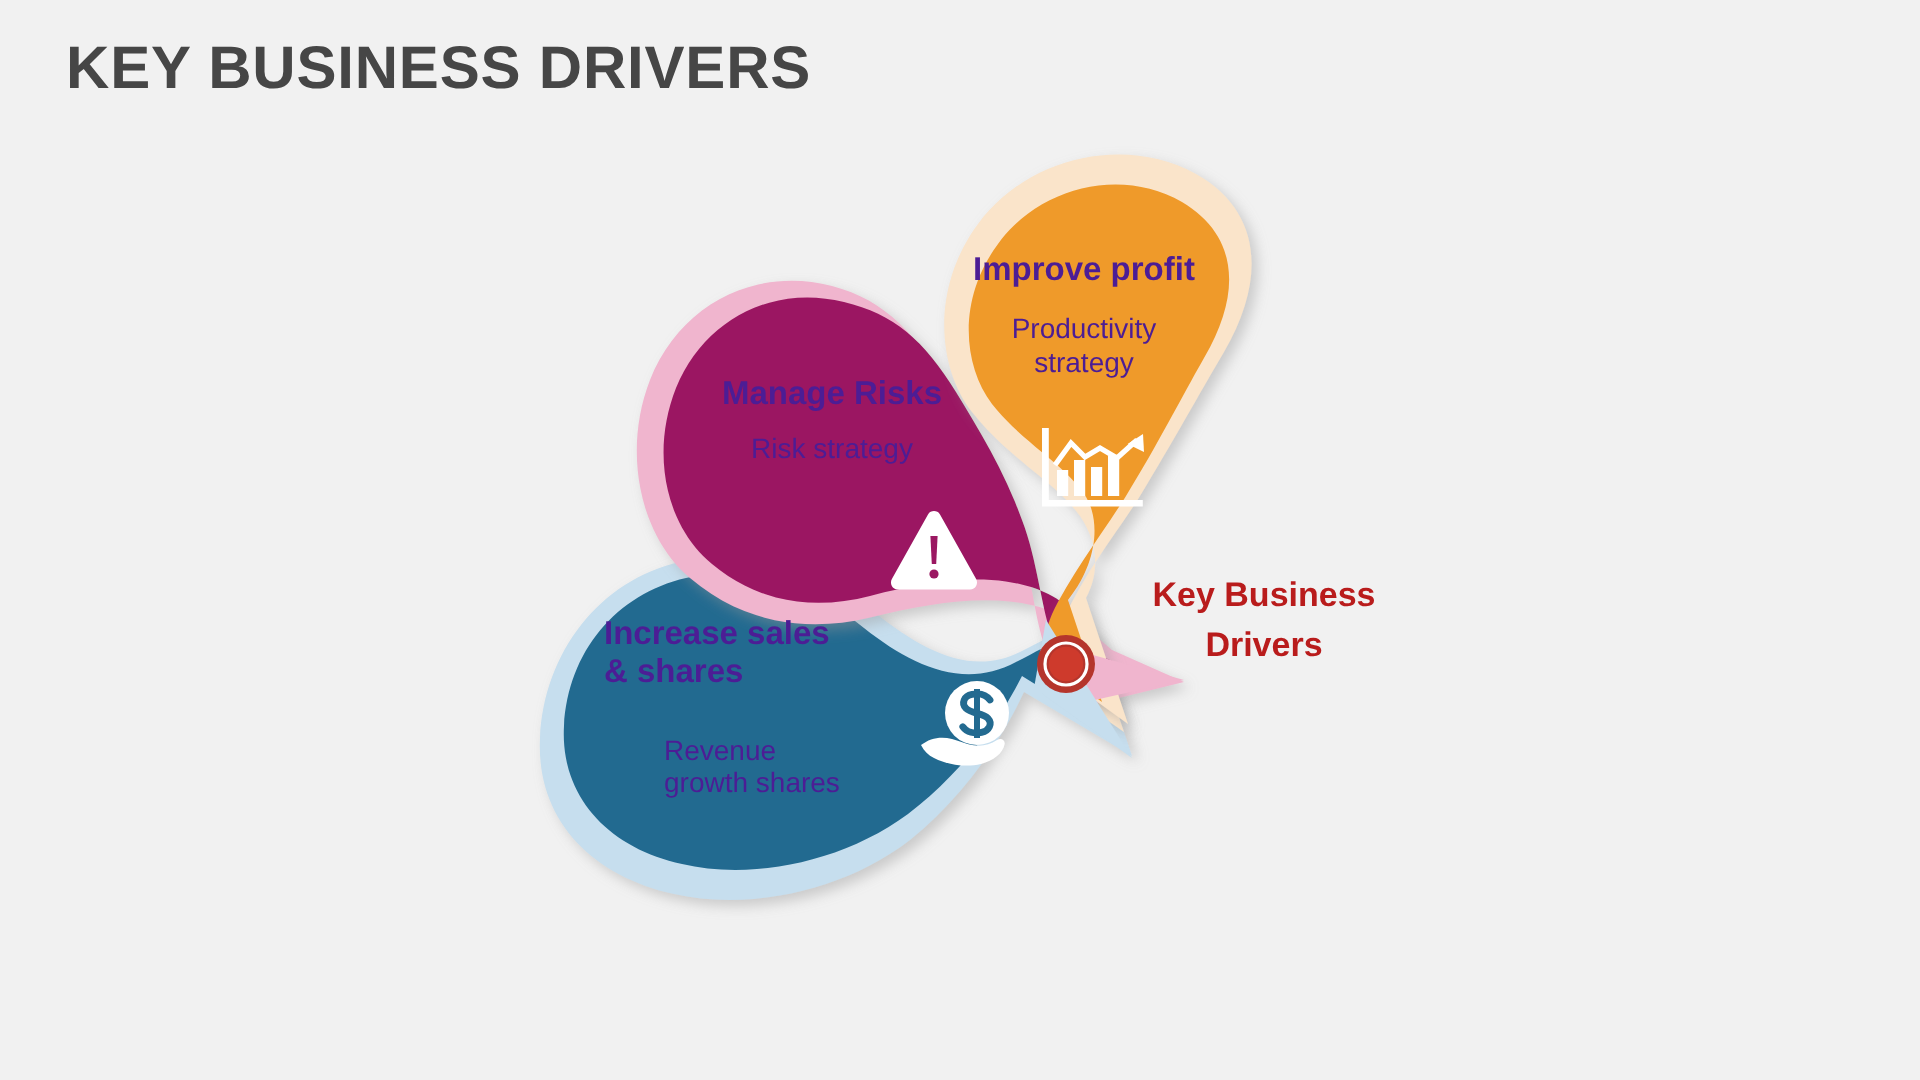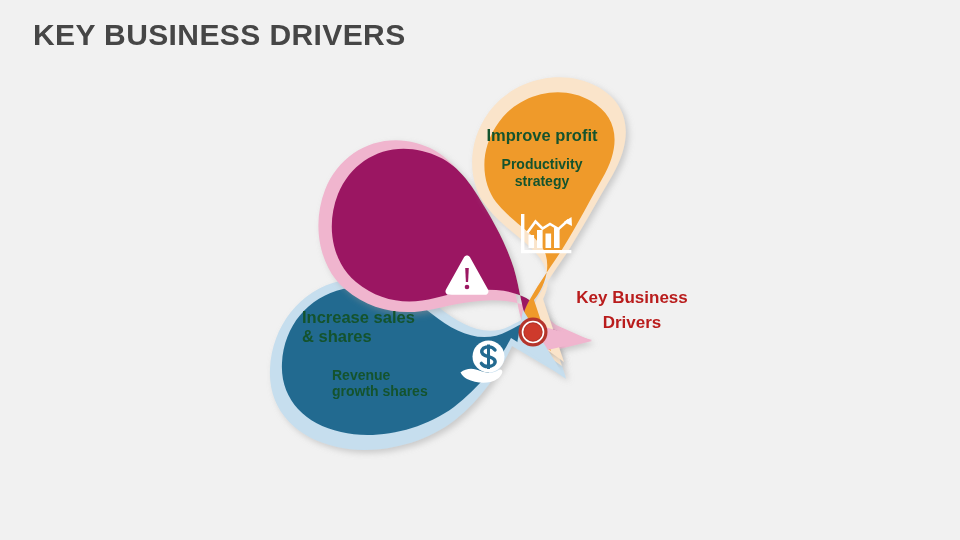--- a/index.html
+++ b/index.html
@@ -34,33 +34,33 @@
   #diagram {
     position: absolute;
     left: 0;
     top: 0;
     width: 960px;
     height: 540px;
   }
   .petal-label {
     position: absolute;
     text-align: center;
-    color: #14532d;
+    color: #4c1d95;
     line-height: 1.18;
     pointer-events: none;
   }
   .petal-title {
     font-size: 16.5px;
     font-weight: bold;
     margin-bottom: 8px;
     white-space: pre-line;
   }
   .petal-sub {
     font-size: 14px;
-    font-weight: bold;
+    font-weight: normal;
     white-space: pre-line;
   }
   
   #label-improve-profit {
     left: 468px;
     top: 126px;
     width: 148px;
   }
   #label-improve-profit .petal-sub { margin-top: 11px; }
   
@@ -244,20 +244,24 @@
                C5.2 38.6, 3.0 36.5, 1.5 33.5 Z"></path>
     </svg>
   </div>
 
   <div class="petal-label" id="label-improve-profit">
     <div class="petal-title">Improve profit</div>
     <div class="petal-sub">Productivity
 strategy</div>
   </div>
 
+  <div class="petal-label" id="label-manage-risks">
+    <div class="petal-title">Manage Risks</div>
+    <div class="petal-sub">Risk strategy</div>
+  </div>
 
   <div class="petal-label" id="label-increase-sales">
     <div class="petal-title">Increase sales
 &amp; shares</div>
     <div class="petal-sub">Revenue
 growth shares</div>
   </div>
 
   <div id="center-caption">Key Business
 Drivers</div>

